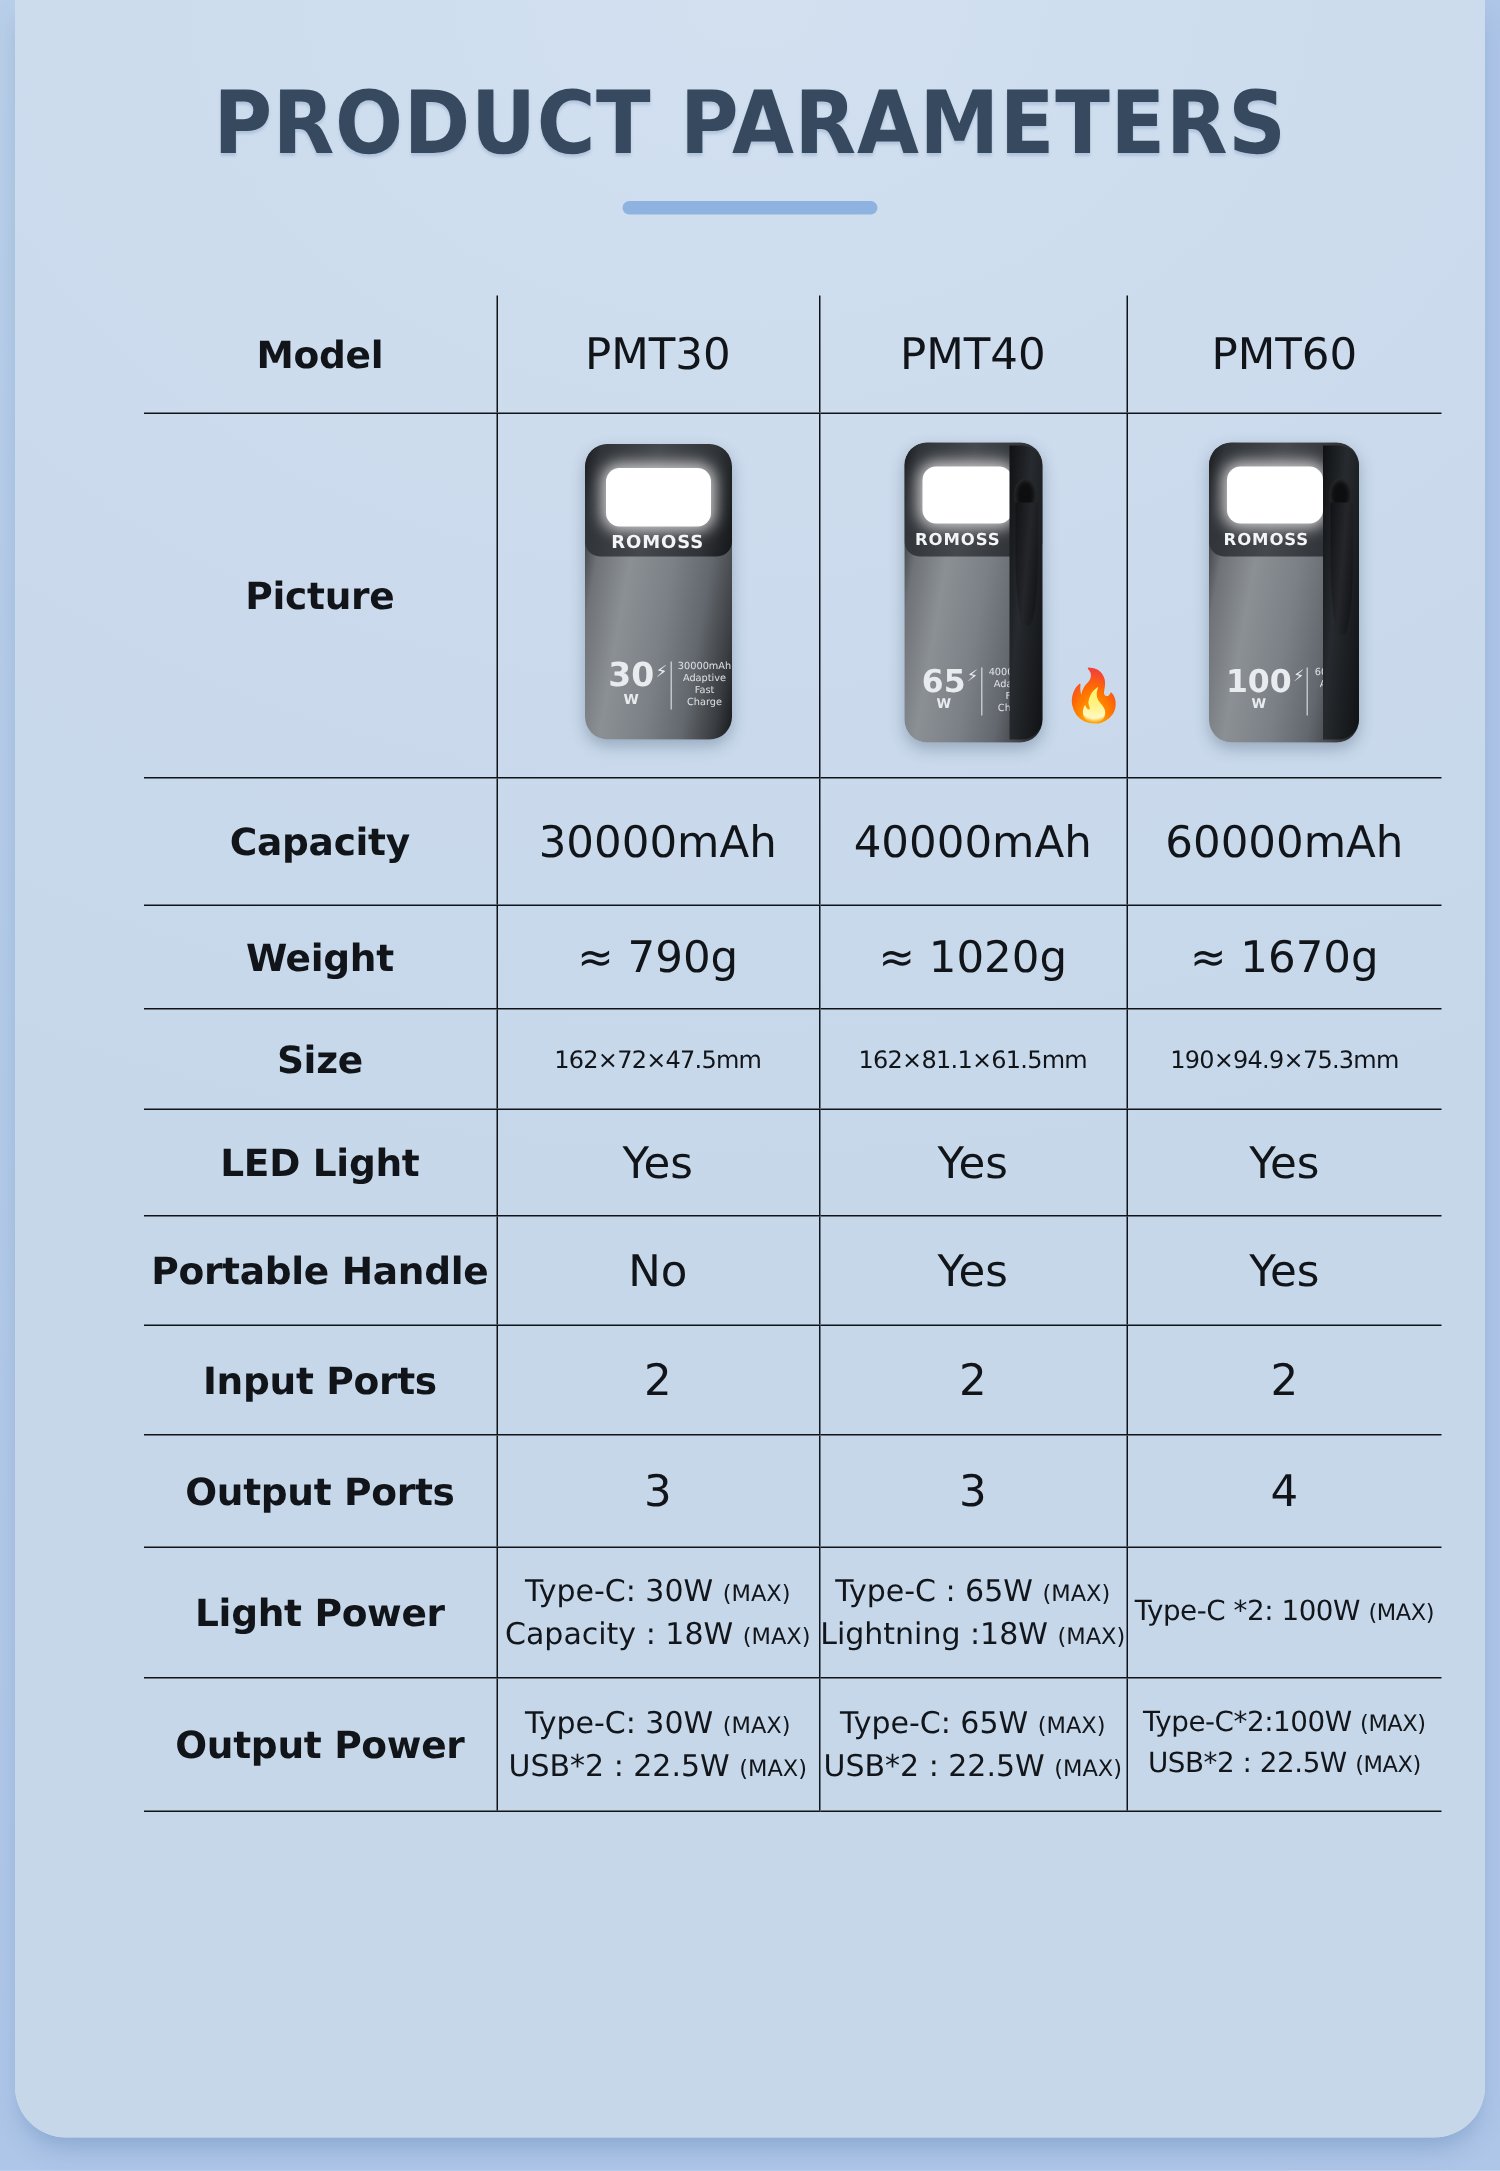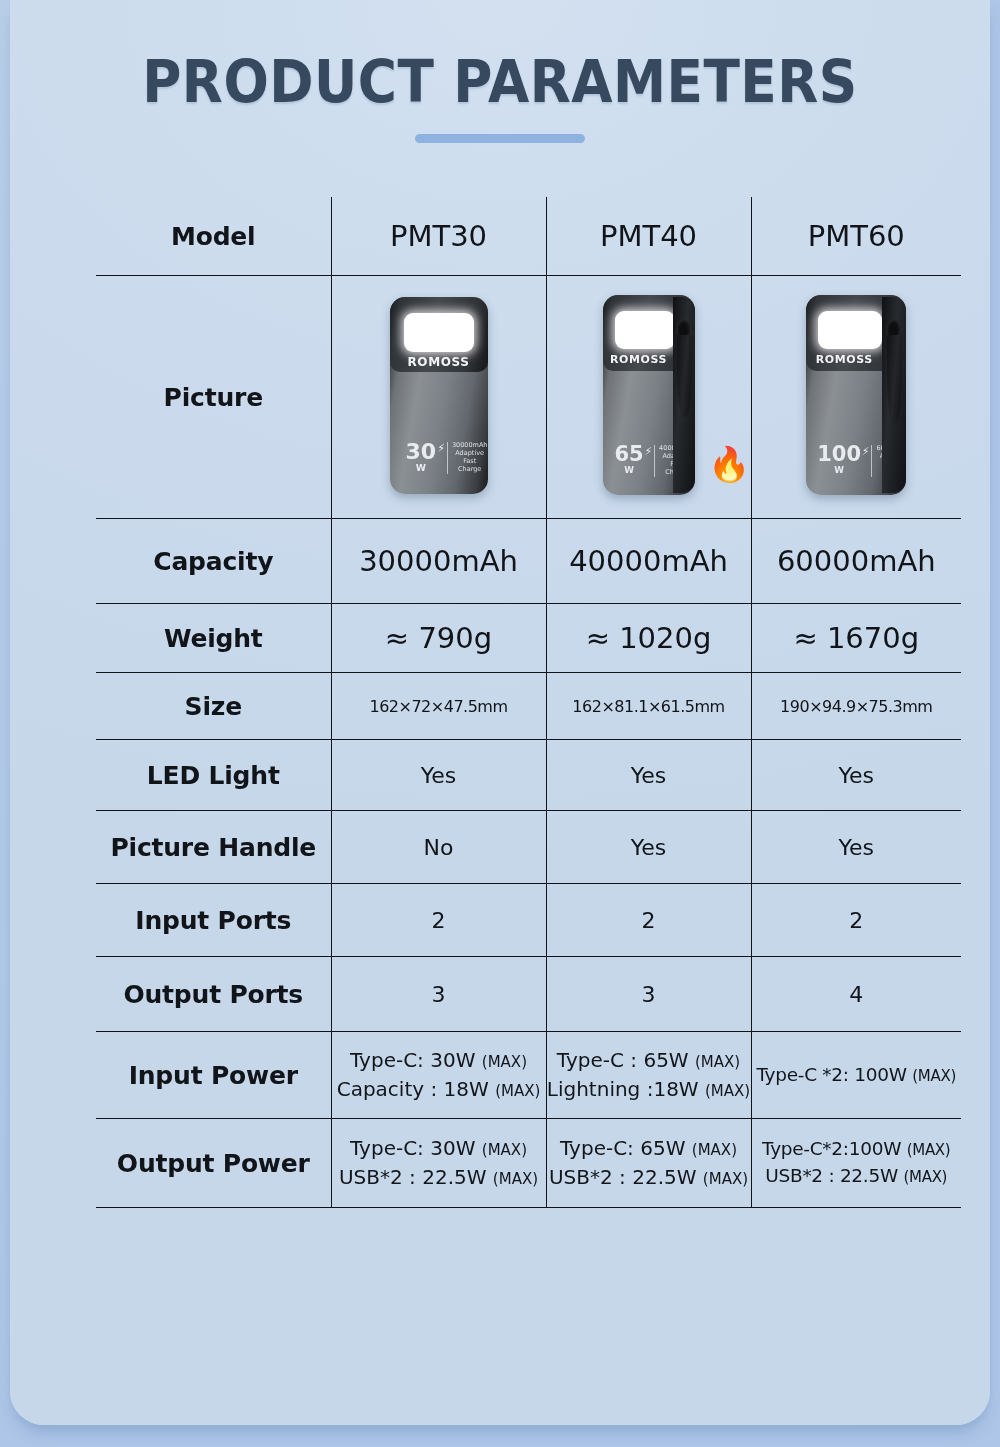--- a/index.html
+++ b/index.html
@@ -95,21 +95,21 @@
     font-family: "DejaVu Sans", sans-serif;
     letter-spacing: -0.2px;
     color: #0c1014;
   }
   .val {
     font-size: 29px;
     font-family: "DejaVu Sans", sans-serif;
     font-weight: 400;
     color: #12161b;
   }
-  .val-sm { font-size: 22px; }
+  .val-sm { font-size: 29px; }
   .val-xs { font-size: 16px; letter-spacing: -0.5px; }
 
   .r-model td { height: 78px; }
   .r-pic td { height: 242px; }
   .r-cap td { height: 84px; }
   .r-wt td { height: 68px; }
   .r-size td { height: 66px; }
   .r-led td { height: 70px; }
   .r-hdl td { height: 72px; }
   .r-chg td { height: 72px; }
@@ -319,21 +319,21 @@
         </tr>
 
         <tr class="r-led">
           <td class="rowlabel">LED Light</td>
           <td class="val val-sm divl">Yes</td>
           <td class="val val-sm divl">Yes</td>
           <td class="val val-sm divl">Yes</td>
         </tr>
 
         <tr class="r-hdl">
-          <td class="rowlabel">Picture Handle</td>
+          <td class="rowlabel">Portable Handle</td>
           <td class="val val-sm divl">No</td>
           <td class="val val-sm divl">Yes</td>
           <td class="val val-sm divl">Yes</td>
         </tr>
 
 
         <tr class="r-in">
           <td class="rowlabel">Input Ports</td>
           <td class="val val-sm divl">2</td>
           <td class="val val-sm divl">2</td>
@@ -341,21 +341,21 @@
         </tr>
 
         <tr class="r-out">
           <td class="rowlabel">Output Ports</td>
           <td class="val val-sm divl">3</td>
           <td class="val val-sm divl">3</td>
           <td class="val val-sm divl">4</td>
         </tr>
 
         <tr class="r-inp">
-          <td class="rowlabel">Input Power</td>
+          <td class="rowlabel">Light Power</td>
           <td class="divl">
             <div class="ptext">
               <span>Type-C: 30W</span>
               <span class="mx">(MAX)</span><br>
               <span>Capacity : 18W</span>
               <span class="mx">(MAX)</span>
             </div>
           </td>
           <td class="divl">
             <div class="ptext">

